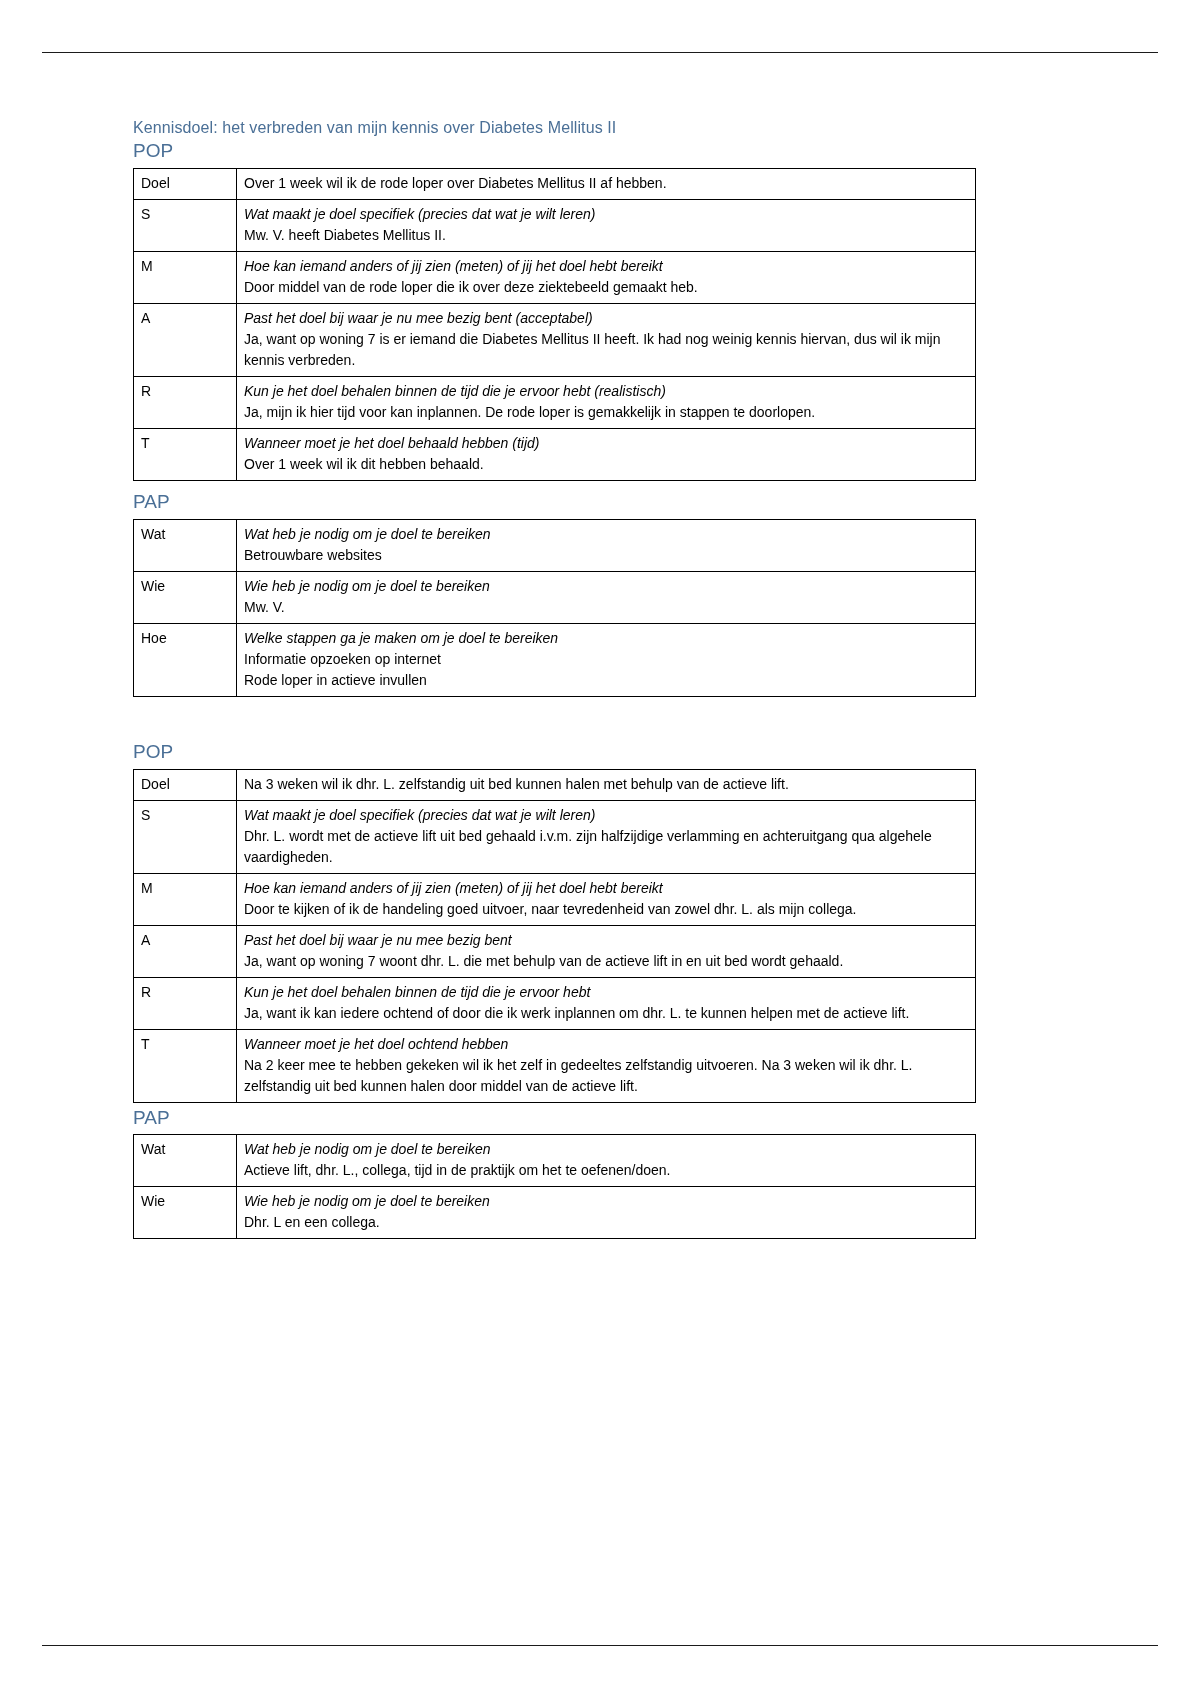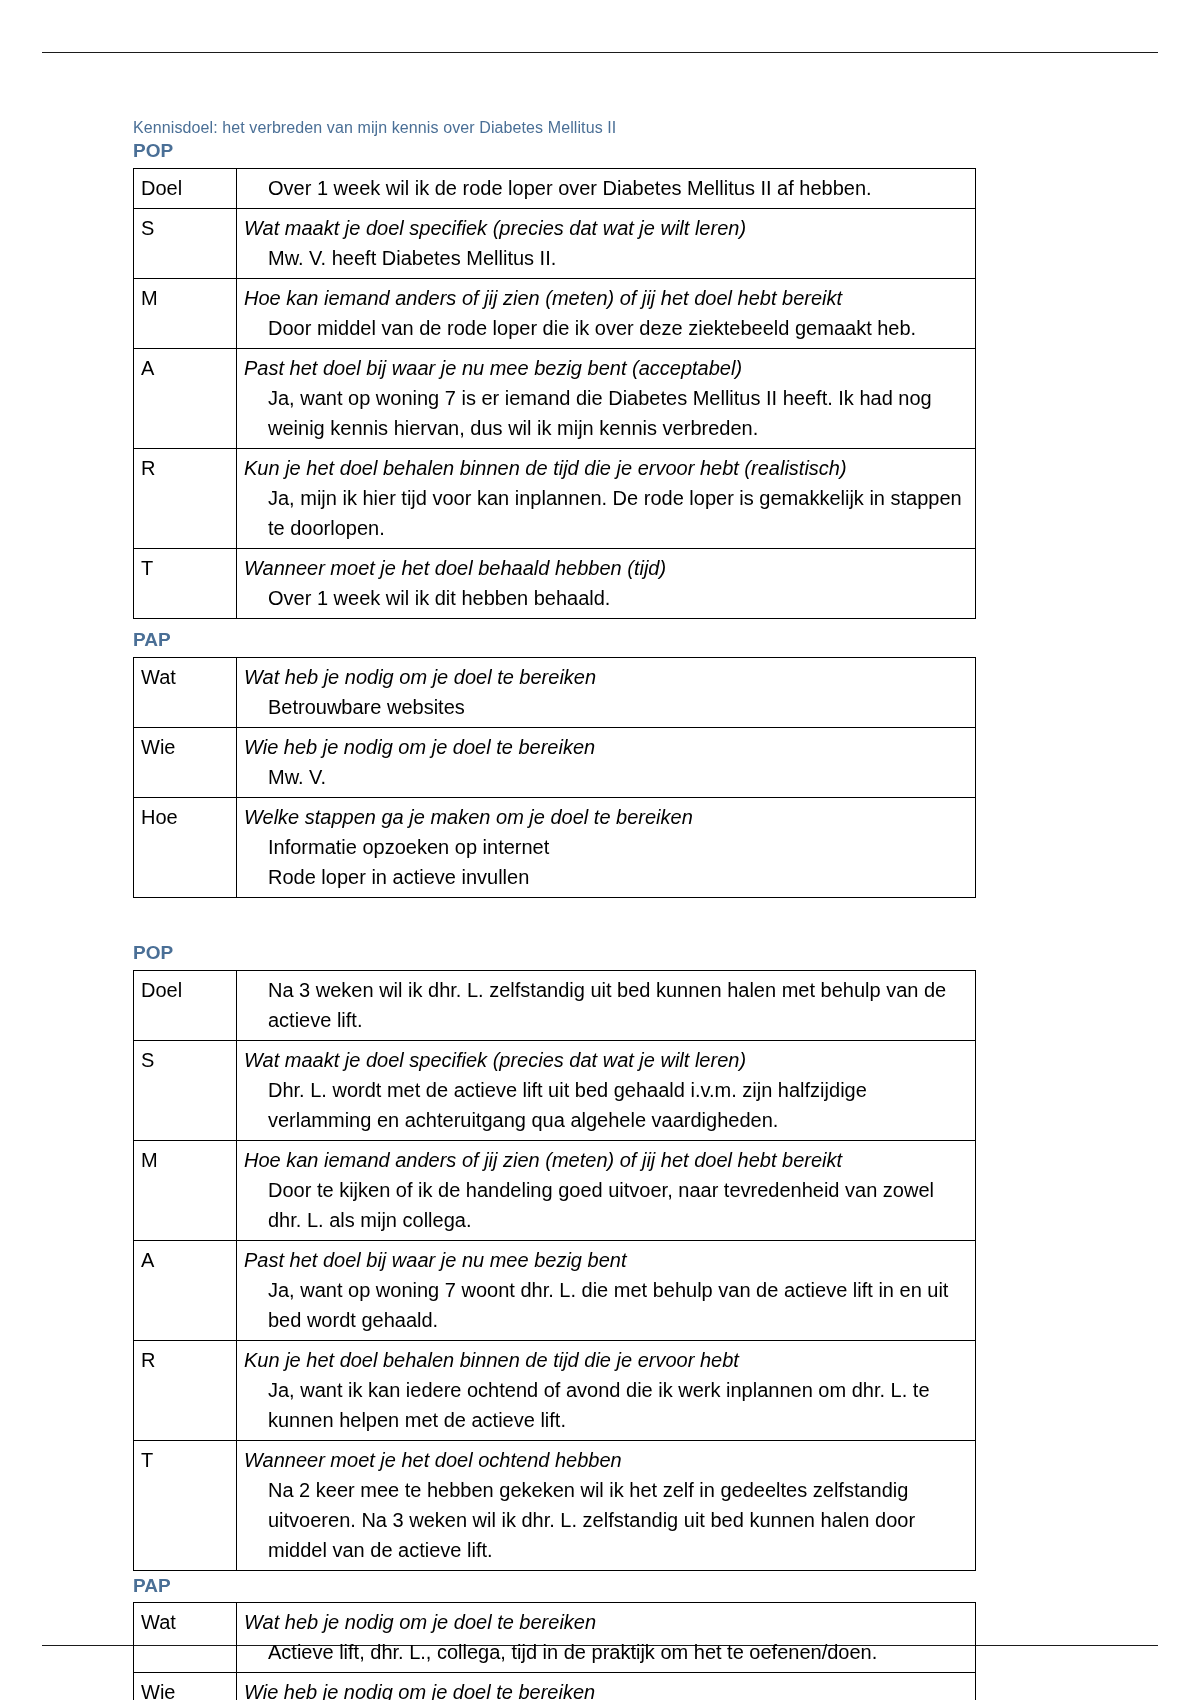--- a/index.html
+++ b/index.html
@@ -40,49 +40,48 @@
   h1.doc-heading {
     font-size: 16px;
     font-weight: 400;
     color: #4a6f96;
     letter-spacing: 0.1px;
     line-height: 1.26;
     margin: 0 0 2px 0;
   }
   h2.sub-heading {
     font-size: 19px;
-    font-weight: 700;
+    font-weight: 400;
     color: #4a6f96;
     margin: 0 0 5px 0;
     line-height: 1.2;
   }
 
   table.smart-table {
     border-collapse: collapse;
     width: 843px;
     table-layout: fixed;
     margin: 0 0 0 0;
     border: 1.4px solid #000;
   }
   table.smart-table td {
     border: 1px solid #000;
     padding: 4px 7px 5px 7px;
     vertical-align: top;
-    font-size: 20px;
+    font-size: 14px;
     line-height: 1.5;
   }
   table.smart-table td.key {
     width: 88px;
   }
   .prompt {
     font-style: italic;
   }
   .answer {
     font-style: normal;
-    margin-left: 24px;
   }
   .cell-line { display: block; }
   .block-gap-2 { height: 44px; }
   .block-gap-3 { height: 10px; }
   .block-gap-4 { height: 4px; }
 </style>
 </head>
 <body>
 
 <div class="page">
@@ -201,21 +200,21 @@
           <td class="key">A</td>
           <td>
             <span class="cell-line prompt">Past het doel bij waar je nu mee bezig bent</span>
             <span class="cell-line answer">Ja, want op woning 7 woont dhr. L. die met behulp van de actieve lift in en uit bed wordt gehaald.</span>
           </td>
         </tr>
         <tr>
           <td class="key">R</td>
           <td>
             <span class="cell-line prompt">Kun je het doel behalen binnen de tijd die je ervoor hebt</span>
-            <span class="cell-line answer">Ja, want ik kan iedere ochtend of avond die ik werk inplannen om dhr. L. te kunnen helpen met de actieve lift.</span>
+            <span class="cell-line answer">Ja, want ik kan iedere ochtend of door die ik werk inplannen om dhr. L. te kunnen helpen met de actieve lift.</span>
           </td>
         </tr>
         <tr>
           <td class="key">T</td>
           <td>
             <span class="cell-line prompt">Wanneer moet je het doel ochtend hebben</span>
             <span class="cell-line answer">Na 2 keer mee te hebben gekeken wil ik het zelf in gedeeltes zelfstandig uitvoeren. Na 3 weken wil ik dhr. L. zelfstandig uit bed kunnen halen door middel van de actieve lift.</span>
           </td>
         </tr>
       </tbody>

